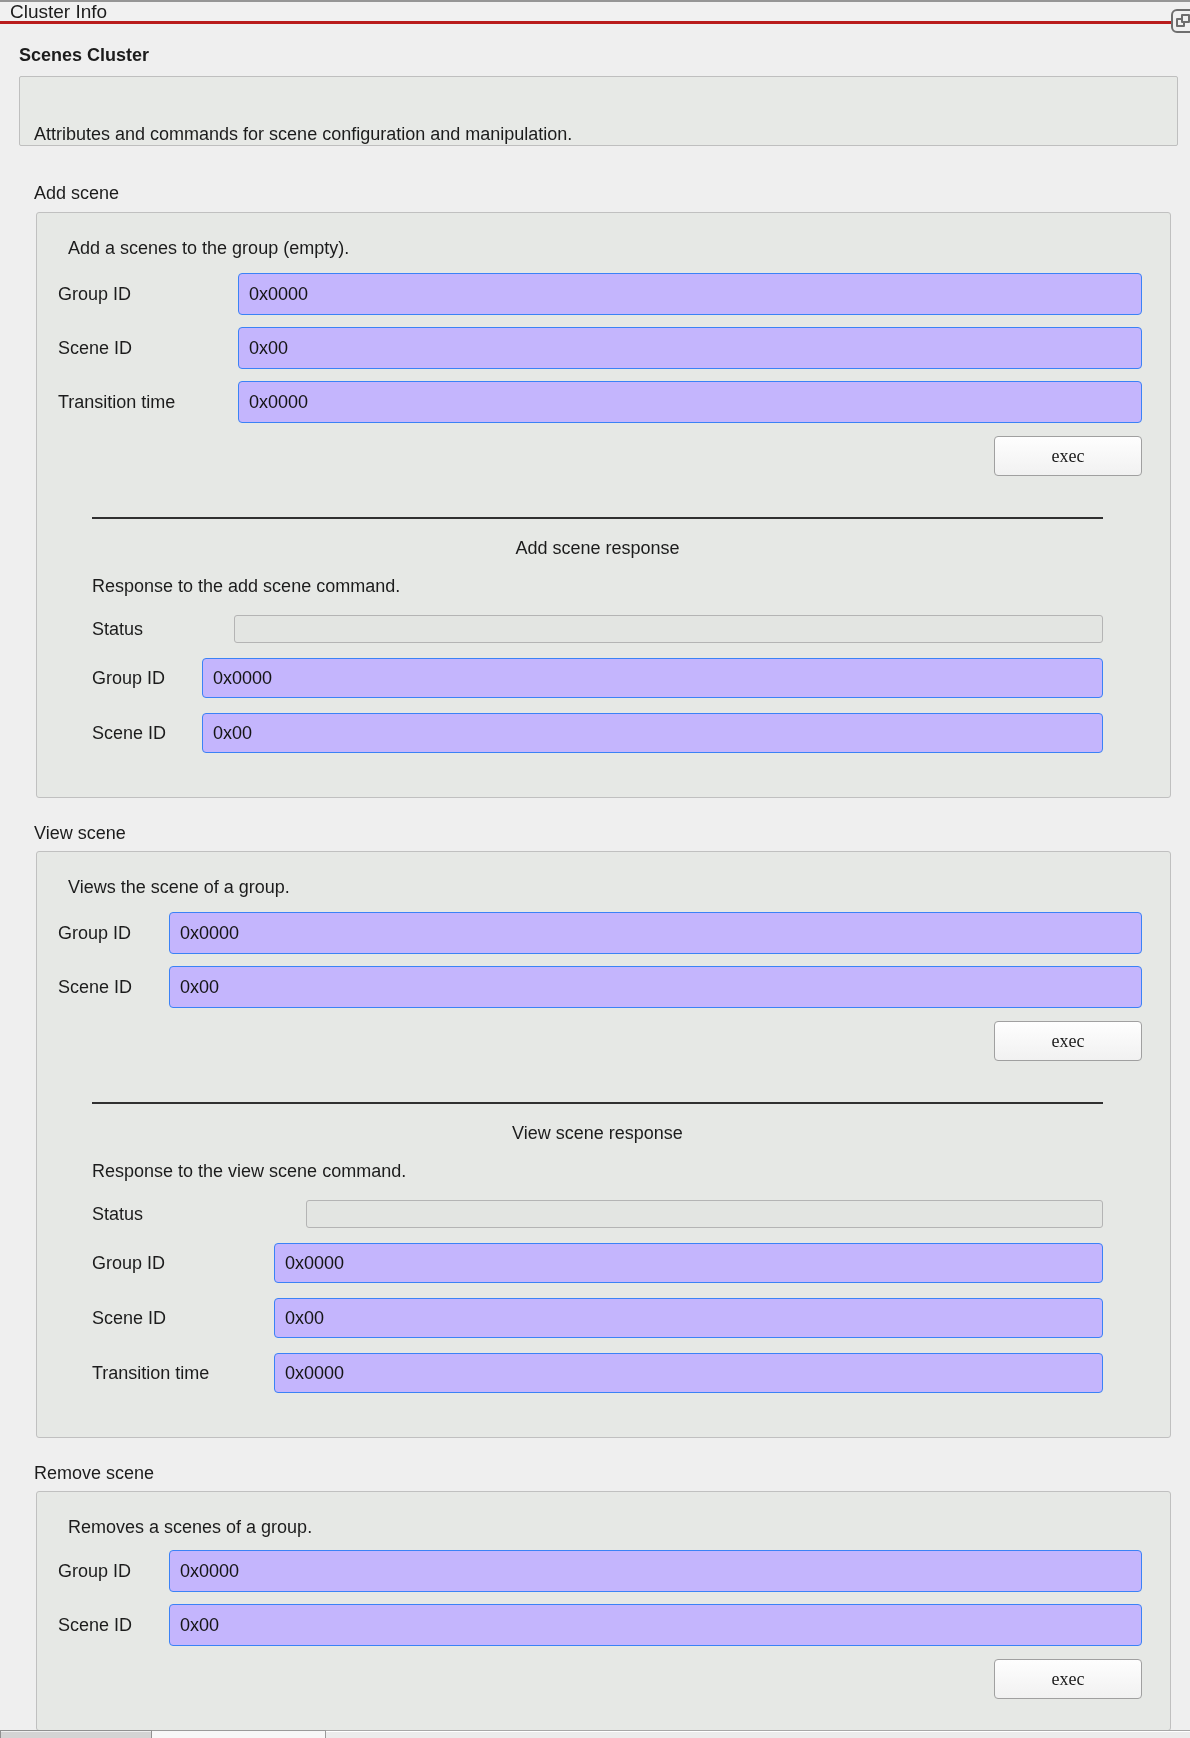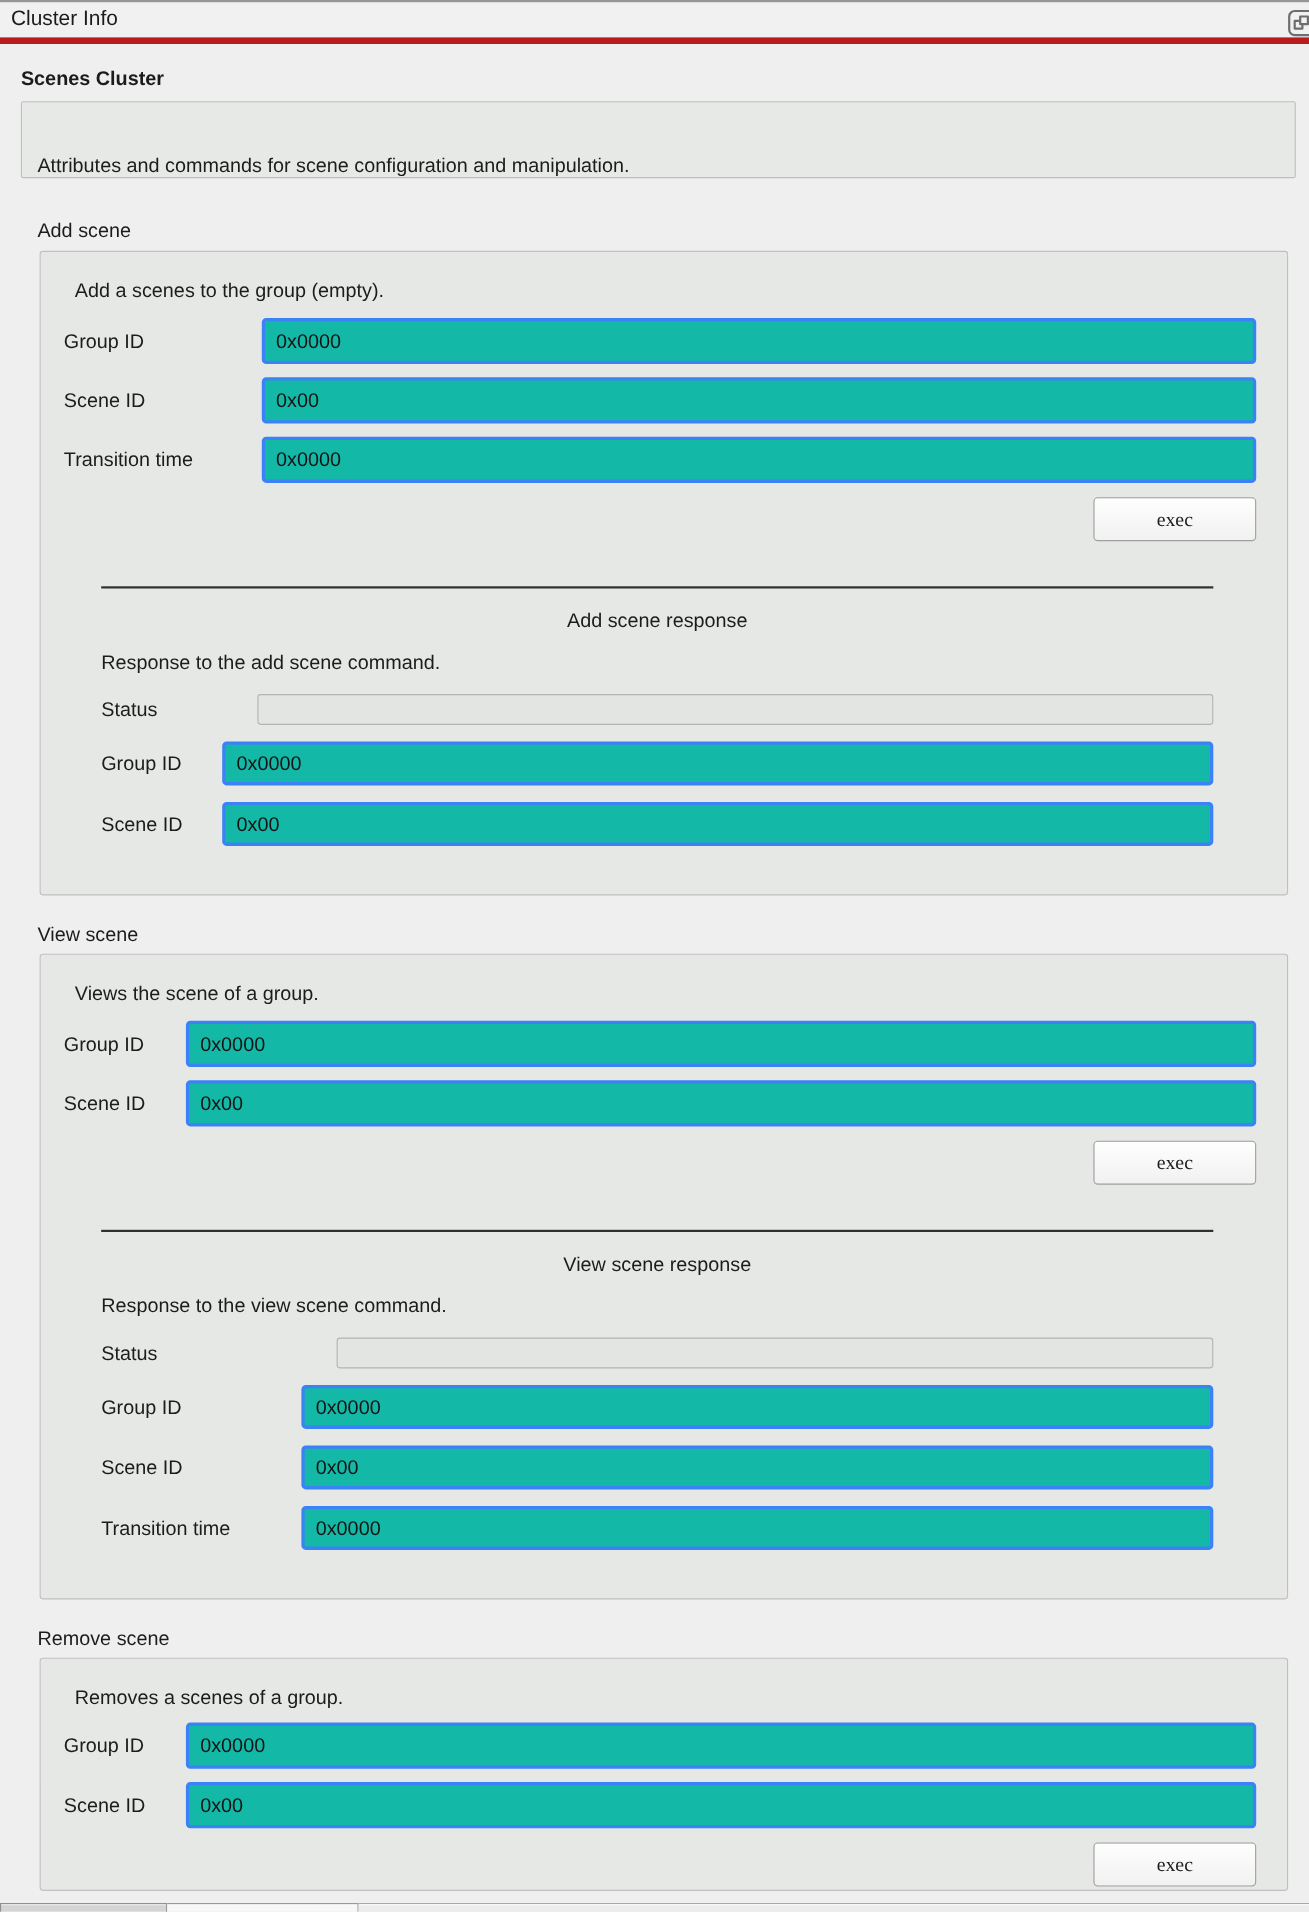--- a/index.html
+++ b/index.html
@@ -8,23 +8,23 @@
     height: 1738px;
     position: relative;
     background: #efefef;
     font-family: "Liberation Sans", "DejaVu Sans", sans-serif;
     font-size: 18px;
     color: #1c1c1c;
     overflow: hidden;
   }
   
   .titlebar {
-    height: 40px;
+    height: 24px;
     border-top: 2px solid #969696;
-    border-bottom: 6px solid #b91c1c;
+    border-bottom: 3px solid #b91c1c;
     background: #f1f1f1;
     display: flex;
     align-items: center;
     padding-left: 10px;
     position: relative;
   }
   .titlebar .title { font-size: 19px; }
   .float-btn {
     position: absolute;
     right: -7px;
@@ -64,34 +64,34 @@
   }
   .section-label.mid { margin-top: 24px; margin-bottom: 7px; }
   .box {
     margin-left: 17px;
     margin-right: 7px;
     background: #e6e8e5;
     border: 1px solid #c0c0c0;
     border-radius: 3px;
     padding: 24px 28px 44px 19px;
   }
-  .box.cut { height: 212px; overflow: hidden; padding-bottom: 16px; }
+  .box.cut { height: 240px; overflow: hidden; padding-bottom: 16px; }
   .box .bdesc { height: 22px; line-height: 22px; margin-left: 12px; }
   .row { display: flex; align-items: center; margin-top: 12px; }
   .row.first { margin-top: 14px; }
   .flabel { flex: 0 0 auto; }
   .flabel.wide   { width: 182px; padding-left: 2px; }
   .flabel.narrow { width: 113px; padding-left: 2px; }
   .flabel.rnarrow { width: 110px; }
   .flabel.rwide   { width: 182px; }
   .tinput {
     flex: 1 1 auto;
     height: 42px;
-    background: #14b8a6;
-    border: 3px solid #3b82f6;
+    background: #c4b5fd;
+    border: 1px solid #3b82f6;
     border-radius: 4px;
     font: inherit;
     color: #141414;
     padding: 0 8px 0 10px;
     outline: none;
     min-width: 0;
   }
   .resp .tinput { height: 40px; }
   .tinput:disabled, .tinput.status {
     background: #e3e5e2;

